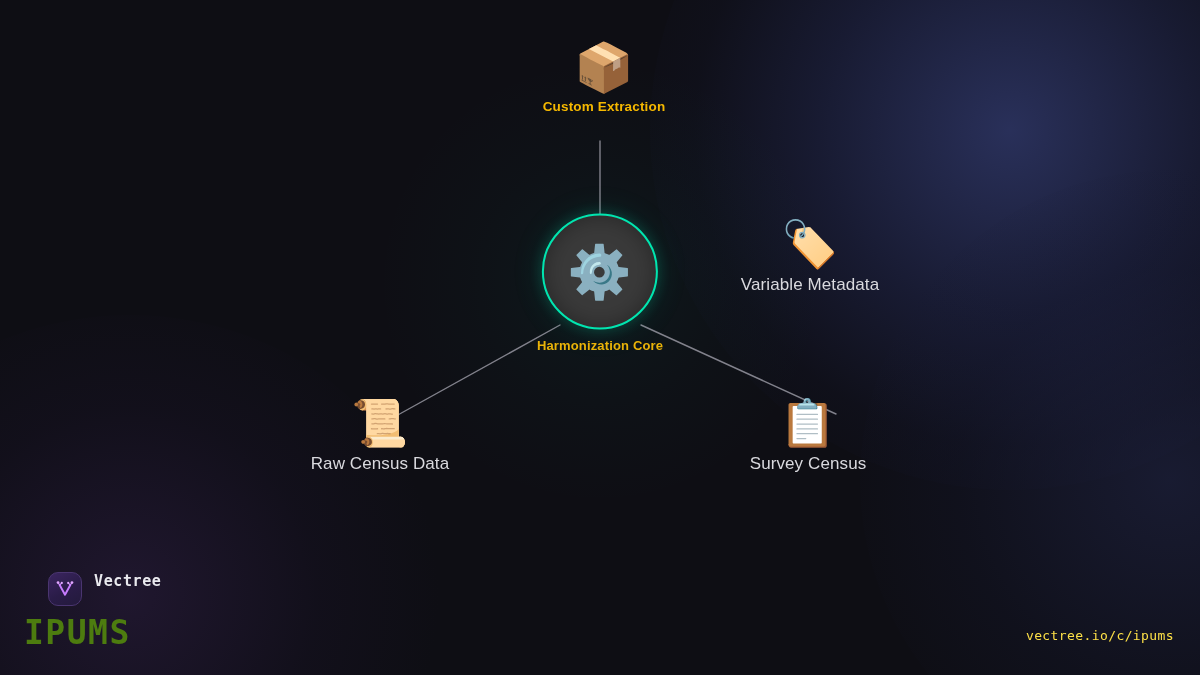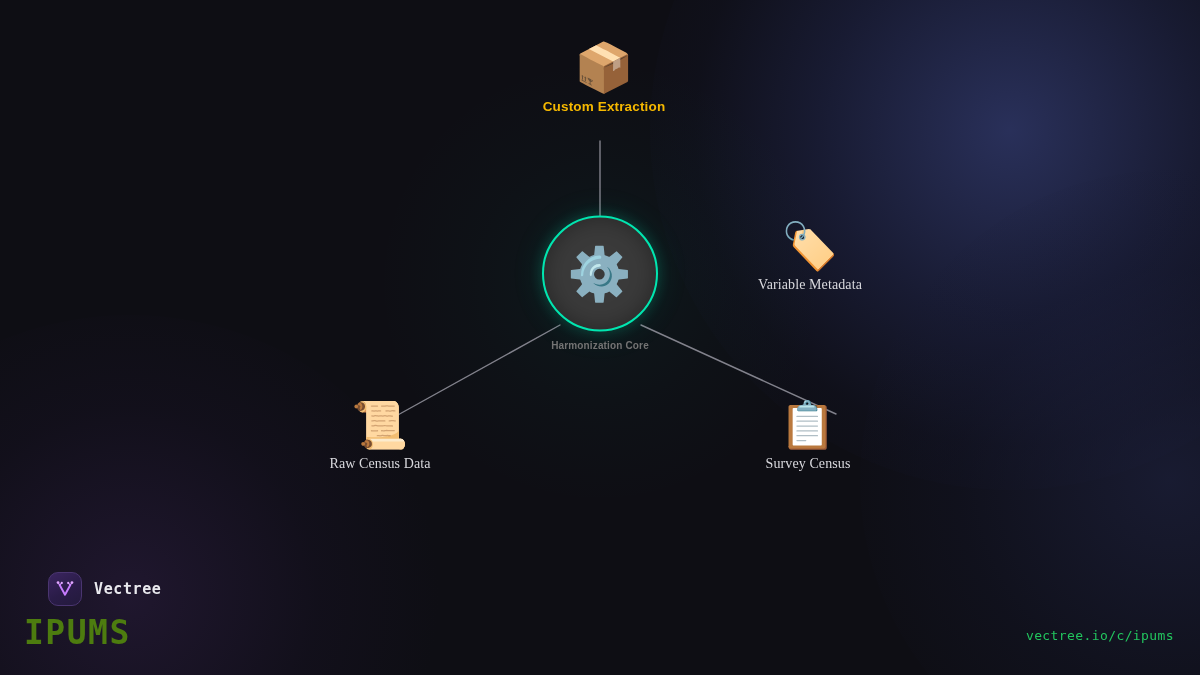--- a/index.html
+++ b/index.html
@@ -77,25 +77,24 @@
     text-align:center;
   }
   .node-label {
     margin-top:8px;
     white-space:nowrap;
   }
 
   
   .leaf .node-emoji { font-size:46px; }
   .leaf .node-label {
-    font-size:14px;
+    font-size:17px;
     font-weight:400;
     color:#d9d9de;
     letter-spacing:0.1px;
-    font-family:Liberation Serif, serif;
   }
 
   
   #node-custom-extraction .node-emoji { font-size:48px; }
   #node-custom-extraction .node-label {
     font-size:13.5px;
     font-weight:bold;
     color:#f5b800;
     letter-spacing:0.15px;
   }
@@ -110,34 +109,34 @@
     display:flex; align-items:center; justify-content:center;
     box-shadow:0 0 14px rgba(0,230,176,0.22),
                0 0 34px rgba(0,230,176,0.10),
                inset 0 0 22px rgba(0,0,0,0.35);
   }
   .core-disc .node-emoji {
     font-size:52px;
     filter:grayscale(0.15) brightness(1.02);
   }
   #node-harmonization-core .node-label {
-    font-size:10px;
-    font-weight:bold;
-    color:#737373;
+    font-size:13px;
+    font-weight:bold;
+    color:#eab308;
     letter-spacing:0.15px;
   }
 
   
   #branding {
     position:absolute;
     left:24px; bottom:26px;
     display:flex; flex-direction:column;
     gap:10px;
   }
-  #brand-row { display:flex; align-items:center; gap:12px;padding-left:24px; }
+  #brand-row { display:flex; gap:12px;padding-left:24px; }
   #brand-logo {
     width:34px; height:34px;
     border-radius:10px;
     background:linear-gradient(150deg,#3b2560 0%,#2a1c48 55%,#231a3c 100%);
     border:1px solid #4a3570;
     display:flex; align-items:center; justify-content:center;
     flex:0 0 auto;
   }
   #brand-name {
     font-family:"DejaVu Sans Mono", monospace;
@@ -153,21 +152,21 @@
     color:#4d7c0f;
     letter-spacing:1.5px;
     line-height:1;
   }
 
   #footer-url {
     position:absolute;
     right:26px; bottom:32px;
     font-family:"DejaVu Sans Mono", monospace;
     font-size:13px;
-    color:#22c55e;
+    color:#fde047;
     letter-spacing:0.4px;
   }
 </style>
 </head>
 <body>
 
 <div id="stage">
 
   <div class="glow" id="glow-topright"></div>
   <div class="glow" id="glow-rightmid"></div>

